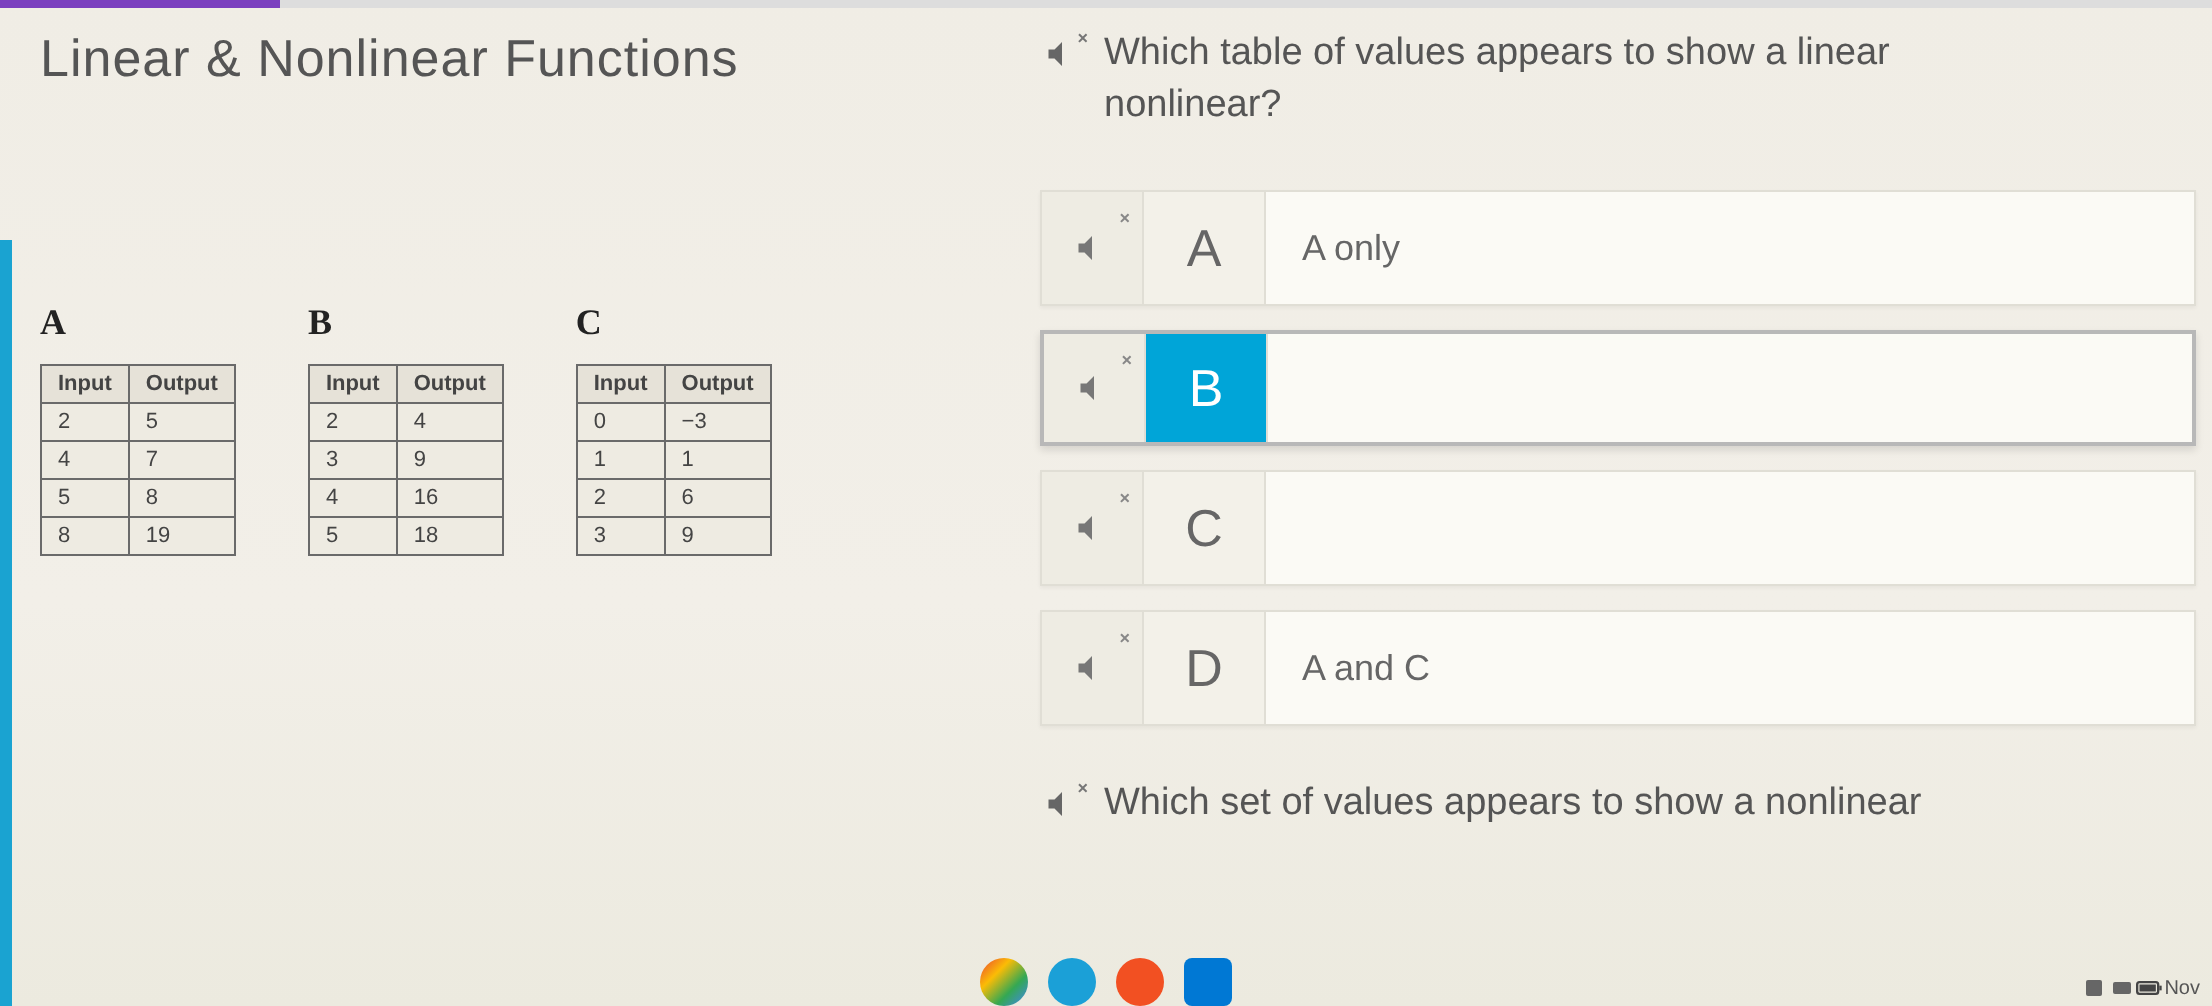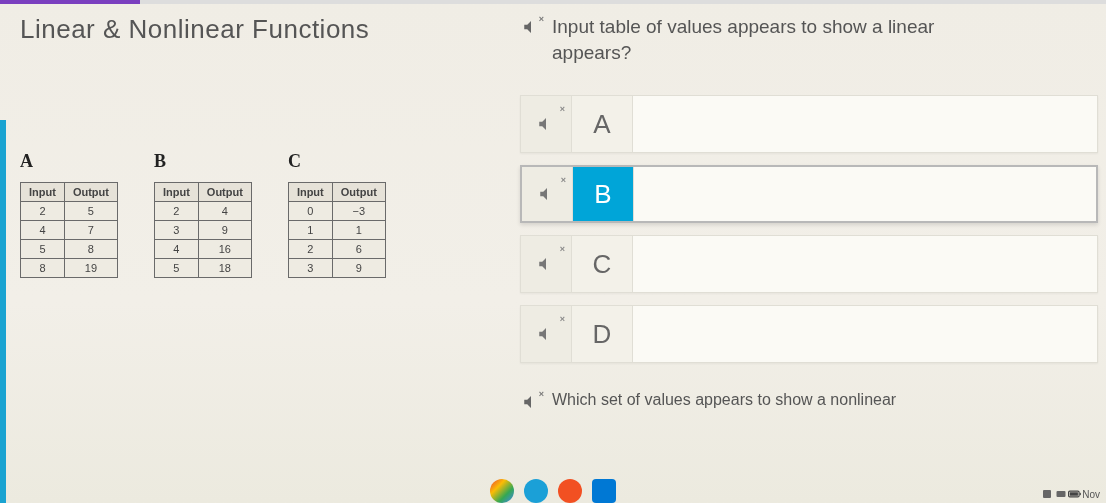--- a/index.html
+++ b/index.html
@@ -57,21 +57,21 @@
     color: #222;
   }
   table.data {
     border-collapse: collapse;
     font-size: 11px;
     color: #444;
   }
   table.data th, table.data td {
     border: 1px solid #6a6a6a;
     padding: 3px 8px;
-    text-align: center;
+    text-align: left;
     background: #eeebe2;
     min-width: 42px;
   }
   table.data th {
     font-weight: bold;
     background: #e6e2d8;
   }
 
   .question-row {
     display: flex;
@@ -154,21 +154,21 @@
     font-size: 18px;
     color: #555;
   }
 
   .q2 {
     margin-top: 26px;
     display: flex;
     gap: 10px;
     align-items: flex-start;
   }
-  .q2 .q-text { font-size:16px; }
+  .q2 .q-text { font-size:19px; }
 
   .sys-tray {
     position: absolute;
     right: 6px; bottom: 2px;
     display: flex;
     align-items: center;
     font-size: 10px;
     color: #555;
   }
   .sys-tray .pill {
@@ -291,35 +291,36 @@
   <div class="col-right">
 
     <div class="question-row">
       <span class="speaker">
         <svg viewBox="0 0 24 24" fill="currentColor">
             <path d="M3 9v6h4l5 5V4L7 9H3z"></path>
           </svg>
         <span class="x">×</span>
       </span>
       <div class="q-text">
-        <span>Input table of values appears to show a linear</span><br>
-        <span>appears?</span>
+        <span>Which table of values appears to show a linear</span><br>
+        <span>nonlinear?</span>
       </div>
     </div>
 
     <div class="choices">
 
       <div class="choice">
         <div class="snd">
           <svg viewBox="0 0 24 24" fill="currentColor">
               <path d="M3 9v6h4l5 5V4L7 9H3z"></path>
             </svg>
           <span class="x">×</span>
         </div>
         <div class="letter">A</div>
+        <div class="txt">A only</div>
       </div>
 
       <div class="choice hover">
         <div class="snd">
           <svg viewBox="0 0 24 24" fill="currentColor">
               <path d="M3 9v6h4l5 5V4L7 9H3z"></path>
             </svg>
           <span class="x">×</span>
         </div>
         <div class="letter">B</div>
@@ -336,20 +337,21 @@
       </div>
 
       <div class="choice">
         <div class="snd">
           <svg viewBox="0 0 24 24" fill="currentColor">
               <path d="M3 9v6h4l5 5V4L7 9H3z"></path>
             </svg>
           <span class="x">×</span>
         </div>
         <div class="letter">D</div>
+        <div class="txt">A and C</div>
       </div>
 
     </div>
 
     <div class="q2">
       <span class="speaker">
         <svg viewBox="0 0 24 24" fill="currentColor">
             <path d="M3 9v6h4l5 5V4L7 9H3z"></path>
           </svg>
         <span class="x">×</span>

